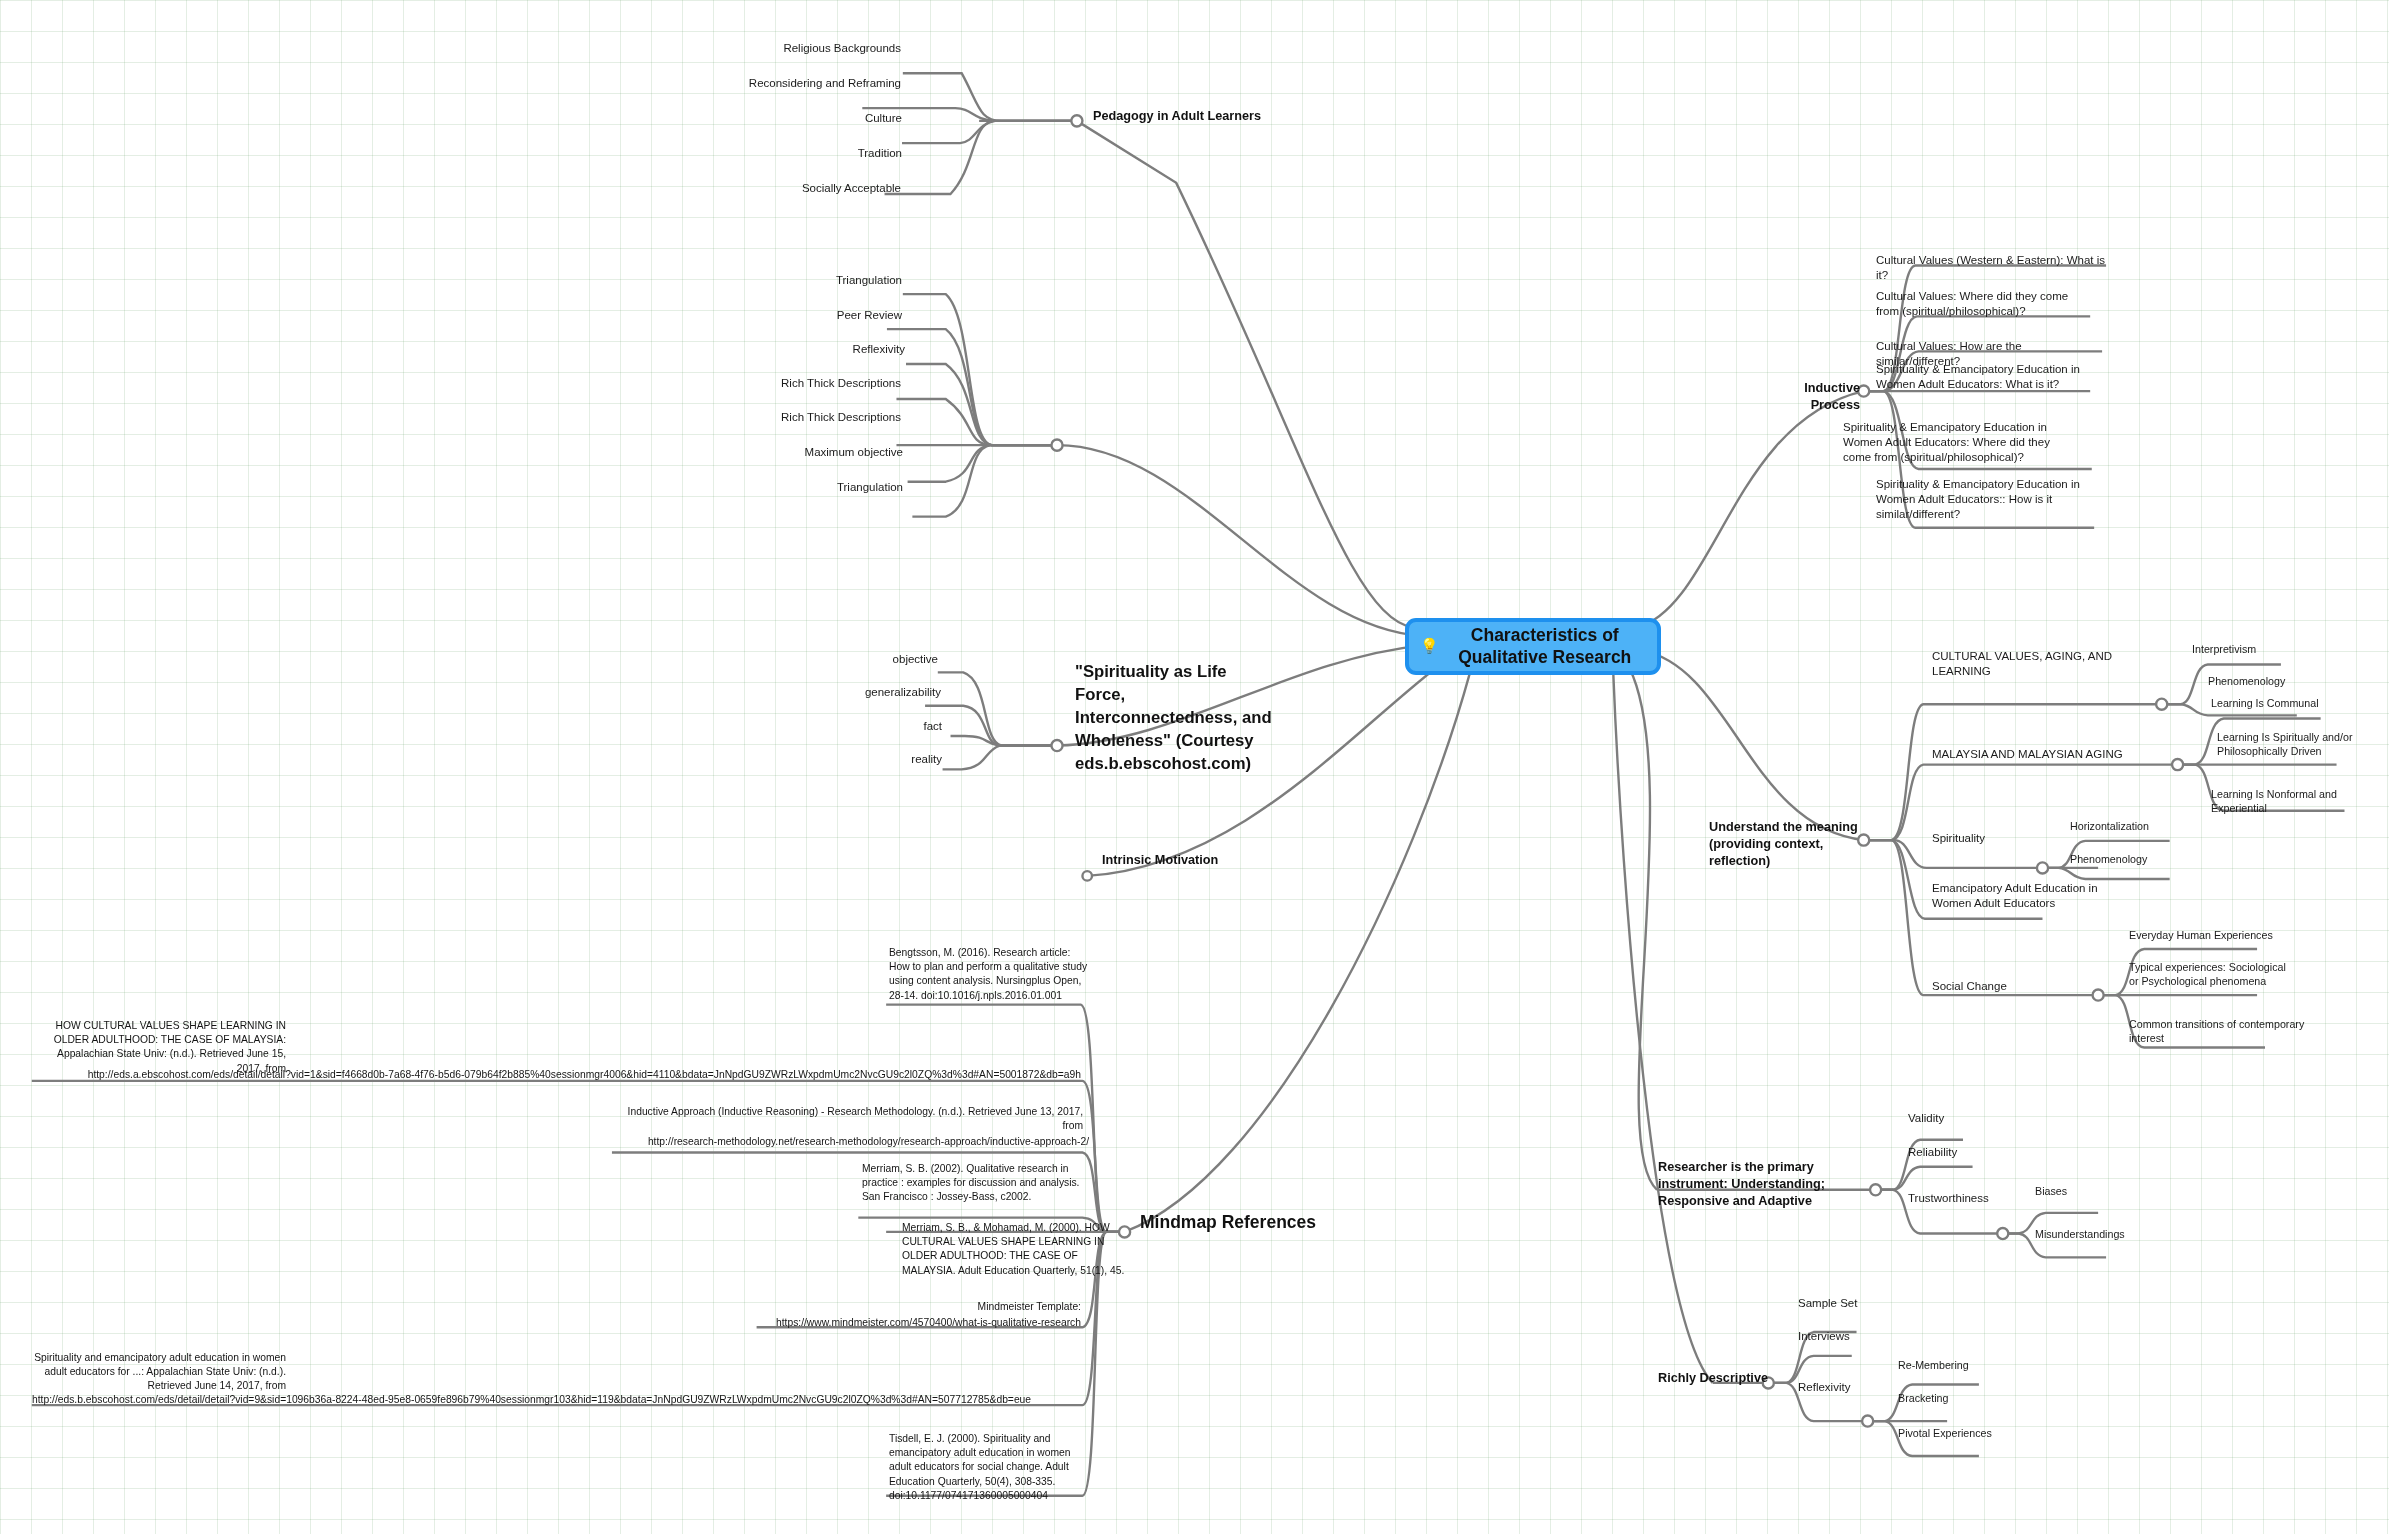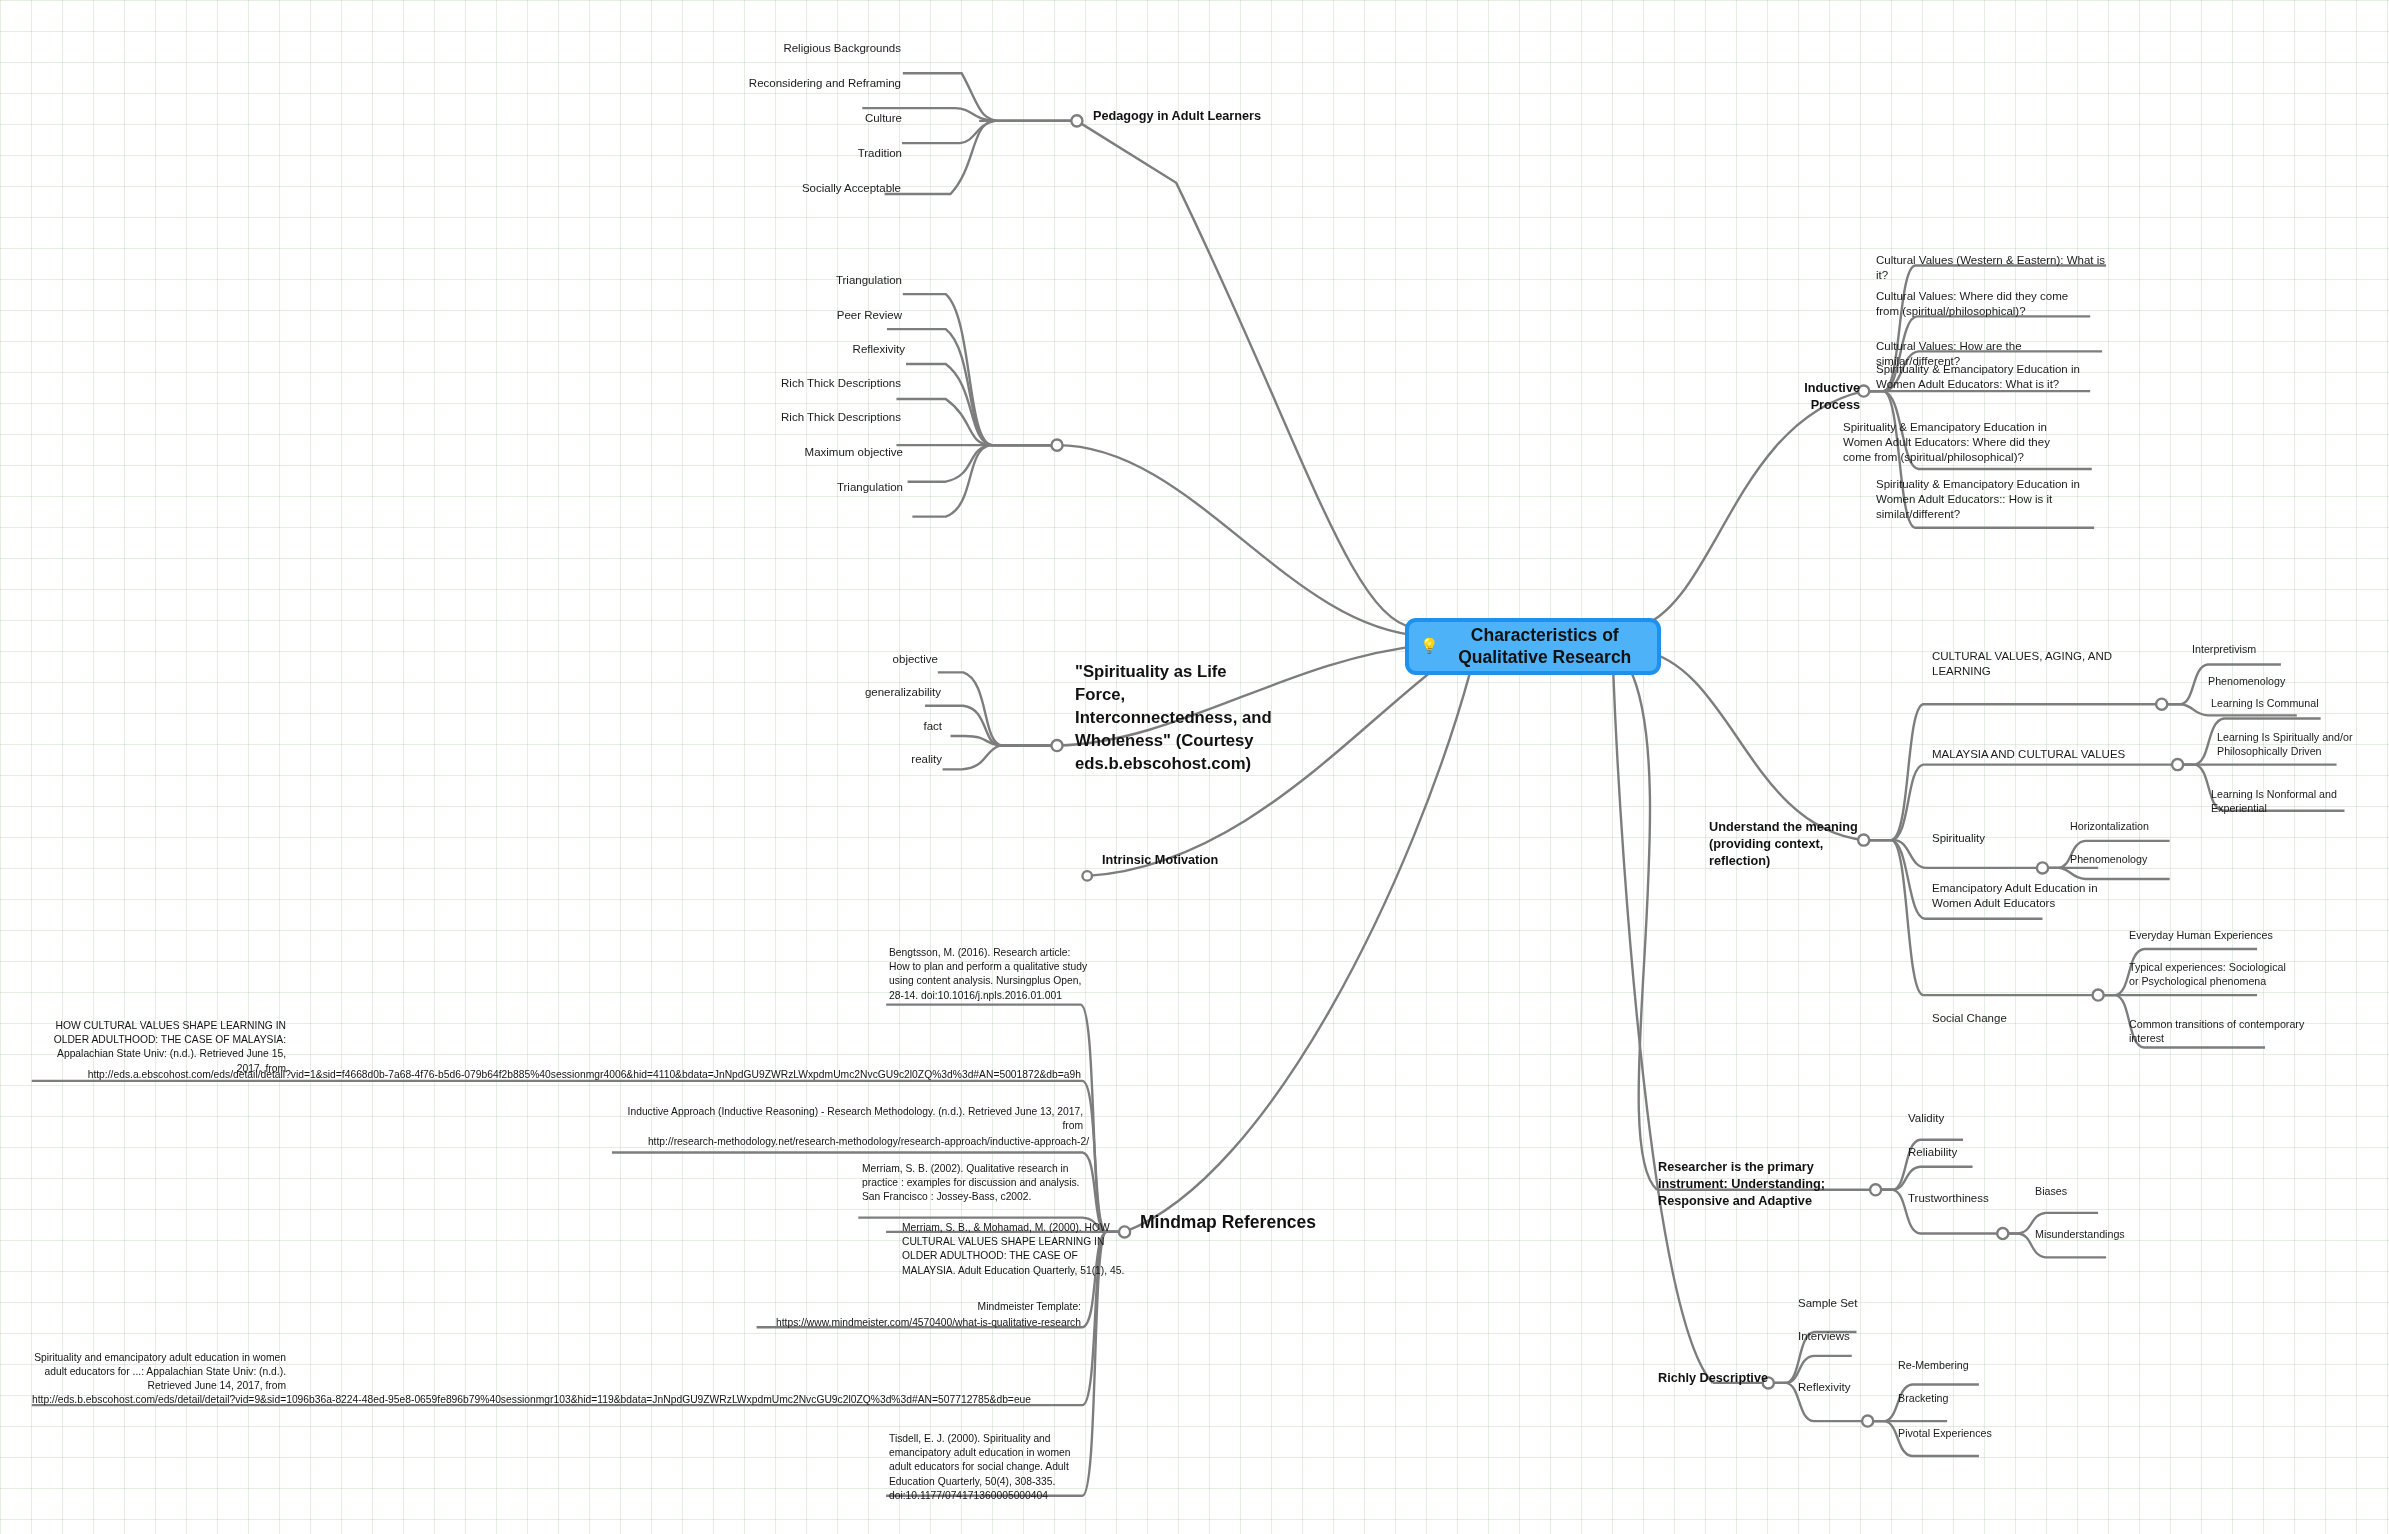--- a/index.html
+++ b/index.html
@@ -237,32 +237,32 @@
   <div class="node l2" style="left:1876px;top:362px;width:216px;">Spirituality &amp; Emancipatory Education in Women Adult Educators: What is it?</div>
   <div class="node l2" style="left:1804px;top:420px;width:216px;margin-left:39px;">Spirituality &amp; Emancipatory Education in Women Adult Educators: Where did they come from (spiritual/philosophical)?</div>
   <div class="node l2" style="left:1876px;top:477px;width:216px;">Spirituality &amp; Emancipatory Education in Women Adult Educators:: How is it similar/different?</div>
 
   <div class="node l1" style="left:1709px;top:819px;width:151px;">Understand the meaning (providing context, reflection)</div>
 
   <div class="node l2" style="left:1932px;top:649px;width:231px;">CULTURAL VALUES, AGING, AND LEARNING</div>
   <div class="node l2 sm" style="left:2192px;top:642px;width:111px;">Interpretivism</div>
   <div class="node l2 sm" style="left:2208px;top:674px;width:119px;">Phenomenology</div>
 
-  <div class="node l2" style="left:1932px;top:747px;width:231px;">MALAYSIA AND CULTURAL VALUES</div>
+  <div class="node l2" style="left:1932px;top:747px;width:231px;">MALAYSIA AND MALAYSIAN AGING</div>
   <div class="node l2 sm" style="left:2211px;top:696px;width:151px;">Learning Is Communal</div>
   <div class="node l2 sm" style="left:2211px;top:730px;width:148px;margin-left:6px;">Learning Is Spiritually and/or Philosophically Driven</div>
   <div class="node l2 sm" style="left:2211px;top:787px;width:184px;">Learning Is Nonformal and Experiential</div>
 
   <div class="node l2" style="left:1932px;top:831px;width:103px;">Spirituality</div>
   <div class="node l2 sm" style="left:2070px;top:819px;width:127px;">Horizontalization</div>
   <div class="node l2 sm" style="left:2070px;top:852px;width:119px;">Phenomenology</div>
 
   <div class="node l2" style="left:1932px;top:881px;width:178px;">Emancipatory Adult Education in Women Adult Educators</div>
 
-  <div class="node l2" style="left:1932px;top:979px;width:103px;margin-top:32px;">Social Change</div>
+  <div class="node l2" style="left:1932px;top:979px;width:103px;">Social Change</div>
   <div class="node l2 sm" style="left:2129px;top:928px;width:183px;">Everyday Human Experiences</div>
   <div class="node l2 sm" style="left:2129px;top:960px;width:164px;">Typical experiences: Sociological or Psychological phenomena</div>
   <div class="node l2 sm" style="left:2129px;top:1017px;width:176px;">Common transitions of contemporary interest</div>
 
   <div class="node l1" style="left:1658px;top:1159px;width:215px;">Researcher is the primary instrument: Understanding; Responsive and Adaptive</div>
   <div class="node l2" style="left:1908px;top:1111px;width:95px;">Validity</div>
   <div class="node l2" style="left:1908px;top:1145px;width:95px;">Reliability</div>
   <div class="node l2" style="left:1908px;top:1191px;width:114px;">Trustworthiness</div>
   <div class="node l2 sm" style="left:2035px;top:1184px;width:87px;">Biases</div>
   <div class="node l2 sm" style="left:2035px;top:1227px;width:135px;">Misunderstandings</div>

